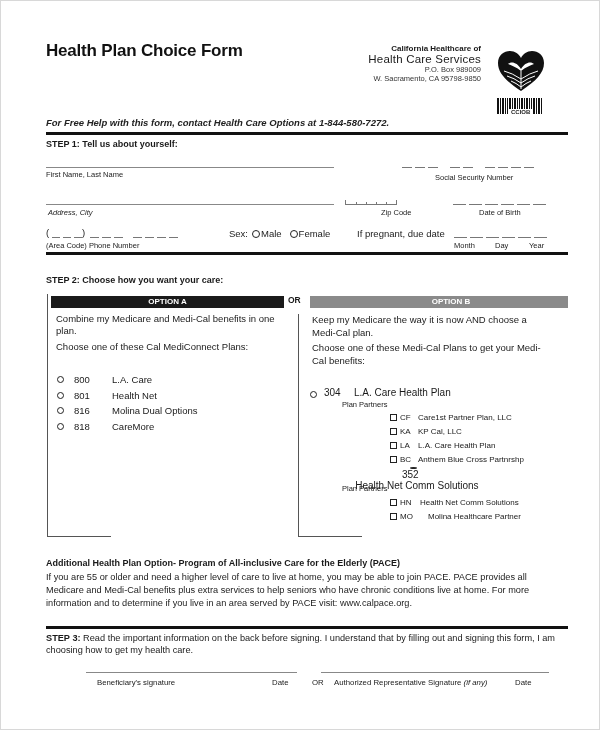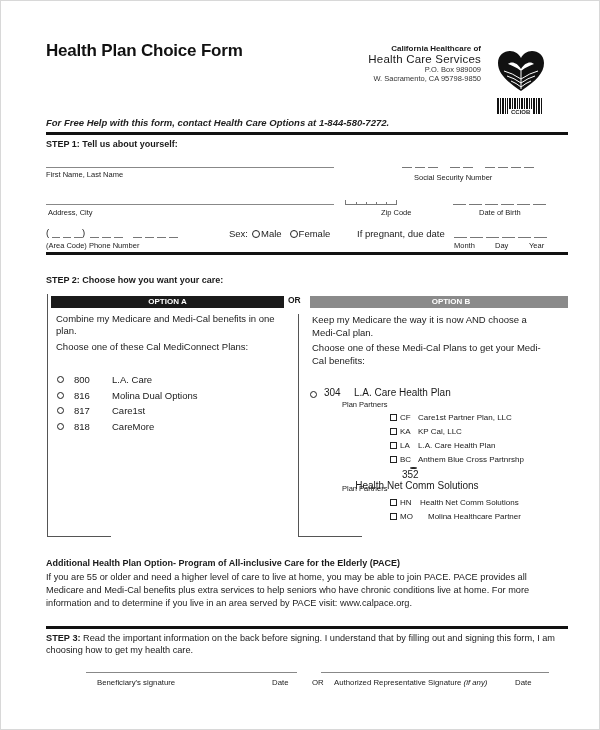--- a/index.html
+++ b/index.html
@@ -111,24 +111,24 @@
       <span style="width:10px"></span>
     <span style="width:6px;border:none"></span>
     <span style="width:10px"></span>
       <span style="width:10px"></span>
     <span style="width:6px;border:none"></span>
     <span style="width:10px"></span>
       <span style="width:10px"></span>
       <span style="width:10px"></span>
       <span style="width:10px"></span>
   </div>
-  <div class="abs lbl" style="left:413px; top:172px;">Social Security Number</div>
+  <div class="abs lbl" style="left:434px; top:172px;">Social Security Number</div>
 
   <div class="abs rule-thin" style="left:45px; top:203px; width:288px; background:#888;"></div>
-  <div class="abs lbl" style="left:47px; top:207px;">Address, City</div>
+  <div class="abs lbl" style="left:47px; top:207px;font-style:italic;">Address, City</div>
 
   <div class="abs" style="left:344px; top:199px; width:52px; height:5px; border:1px solid #777; border-top:none;">
     <div style="position:absolute; left:10px; bottom:0; width:1px; height:2px; background:#777"></div>
     <div style="position:absolute; left:20px; bottom:0; width:1px; height:2px; background:#777"></div>
     <div style="position:absolute; left:30px; bottom:0; width:1px; height:2px; background:#777"></div>
     <div style="position:absolute; left:40px; bottom:0; width:1px; height:2px; background:#777"></div>
   </div>
   <div class="abs lbl" style="left:380px; top:207px;">Zip Code</div>
 
   <div class="abs dash-group" style="left:452px; top:203px;">
@@ -197,27 +197,27 @@
   <div class="abs txt" style="left:55px; top:340px; width:225px;">Choose one of these Cal MediConnect Plans:</div>
 
   <div class="abs" style="left:56px; top:371px;">
     <div class="plan-row">
       <span class="radio"></span>
       <span class="plan-code" style="width:38px">800</span>
       <span>L.A. Care</span>
     </div>
     <div class="plan-row">
       <span class="radio"></span>
+      <span class="plan-code">801</span>
+      <span>Health Net</span>
+    </div>
+    <div class="plan-row">
+      <span class="radio"></span>
       <span class="plan-code">816</span>
       <span>Molina Dual Options</span>
-    </div>
-    <div class="plan-row">
-      <span class="radio"></span>
-      <span class="plan-code">817</span>
-      <span>Care1st</span>
     </div>
     <div class="plan-row">
       <span class="radio"></span>
       <span class="plan-code">818</span>
       <span>CareMore</span>
     </div>
   </div>
 
   <div class="abs txt" style="left:311px; top:312px; width:240px; line-height:13px;">Keep my Medicare the way it is now AND choose a Medi-Cal plan.</div>
   <div class="abs txt" style="left:311px; top:340px; width:240px; line-height:13px;">Choose one of these Medi-Cal Plans to get your Medi-Cal benefits:</div>

